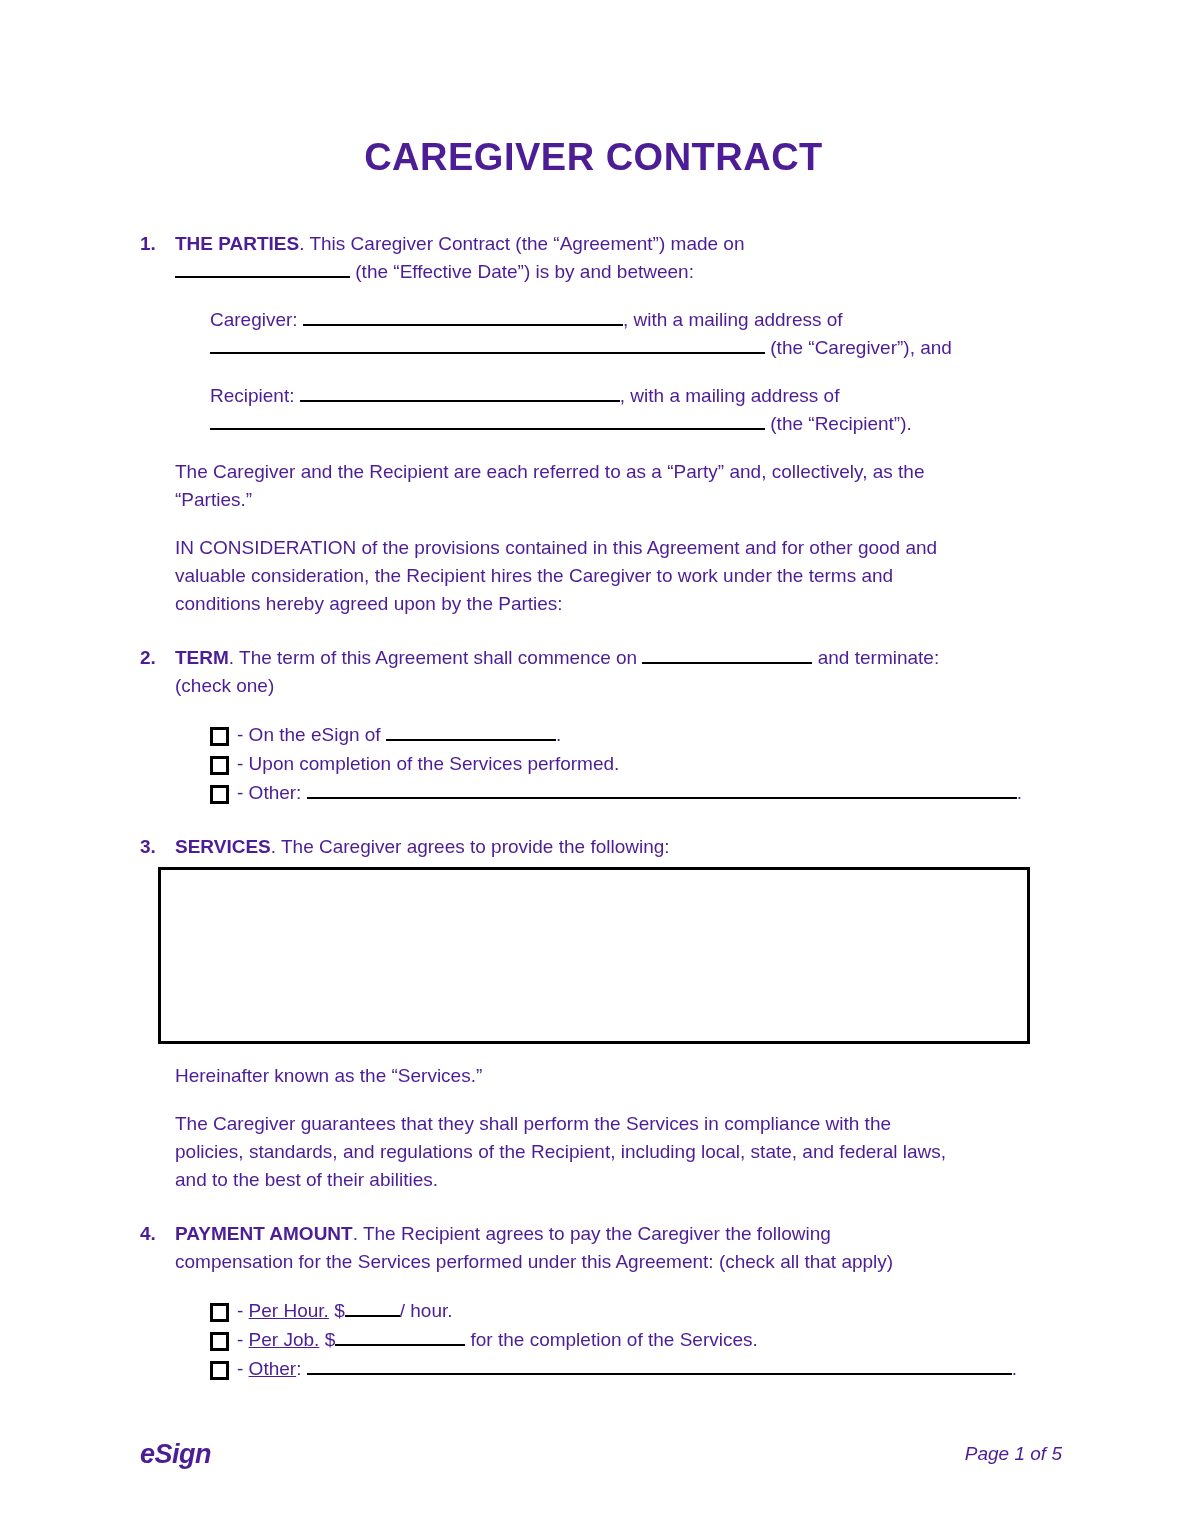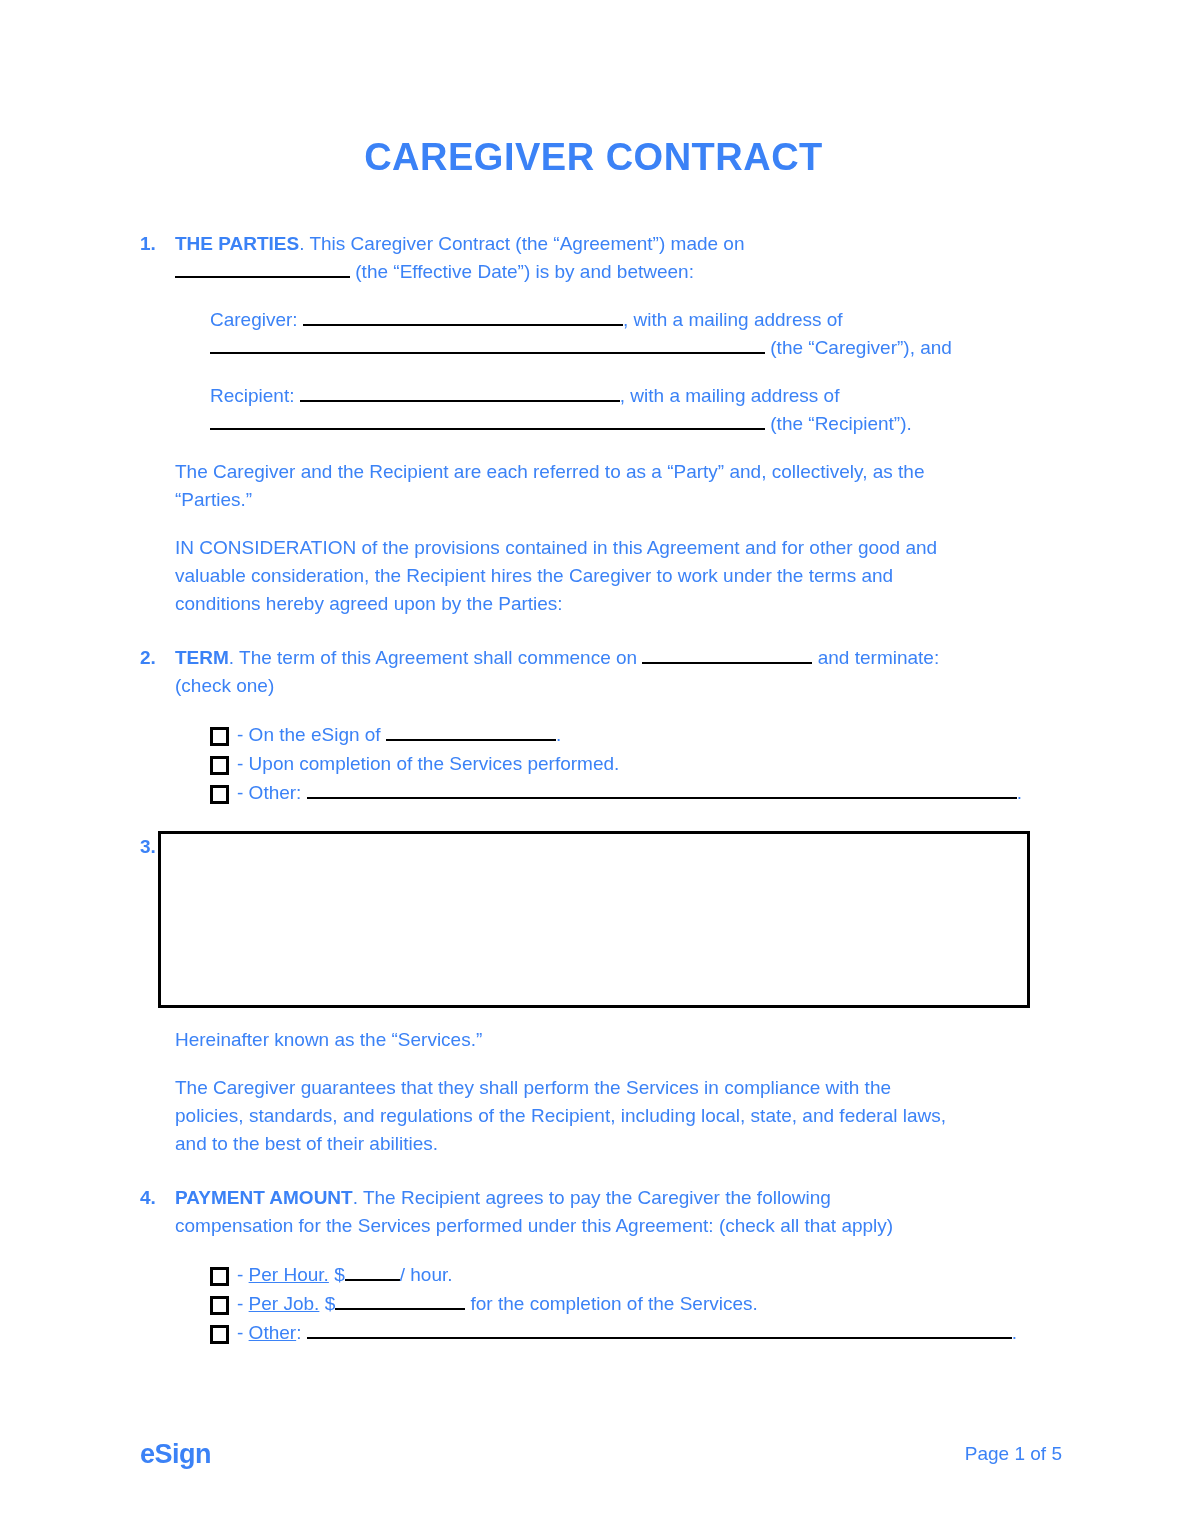--- a/index.html
+++ b/index.html
@@ -2,21 +2,21 @@
 <html><head>
 <meta charset="utf-8">
 <style>
   * { box-sizing: border-box; }
   html, body { margin: 0; padding: 0; background: #ffffff; }
   .page {
     position: relative;
     width: 1187px;
     height: 1536px;
     background: #ffffff;
-    color: #3b82f6;
+    color: #4c1d95;
     font-family: "Liberation Sans", sans-serif;
     font-size: 19px;
     line-height: 28px;
     overflow: hidden;
   }
   .content { padding: 136px 110px 0 140px; }
   h1.title {
     margin: 0 30px 52px 0;
     text-align: center;
     font-size: 38px;
@@ -56,20 +56,21 @@
     height: 177px;
     border: 3px solid #000;
     background: #fff;
   }
   .footer {
     position: absolute;
     left: 140px; right: 125px; top: 1440px;
     display: flex;
     justify-content: space-between;
     align-items: flex-start;
+    font-style: italic;
   }
   .brand { font-size: 27px; font-weight: bold; letter-spacing: -0.5px; }
   .pagenum { font-size: 19px; }
 </style>
 </head>
 <body>
 
 <div class="page">
   <div class="content">
 
@@ -115,20 +116,21 @@
           <div class="option">
             <span class="checkbox"></span><span>- Other:</span> <span class="blank w710"></span><span>.</span>
           </div>
         </div>
       </div>
     </div>
 
     <div class="sec">
       <div class="num">3.</div>
       <div class="body">
+        <p style="margin-bottom:8px"><span class="b">SERVICES</span><span>. The Caregiver agrees to provide the following:</span></p>
         <div class="services-box"></div>
         <p>Hereinafter known as the “Services.”</p>
         <p class="preline">The Caregiver guarantees that they shall perform the Services in compliance with the
 policies, standards, and regulations of the Recipient, including local, state, and federal laws,
 and to the best of their abilities.</p>
       </div>
     </div>
 
     <div class="sec">
       <div class="num">4.</div>

